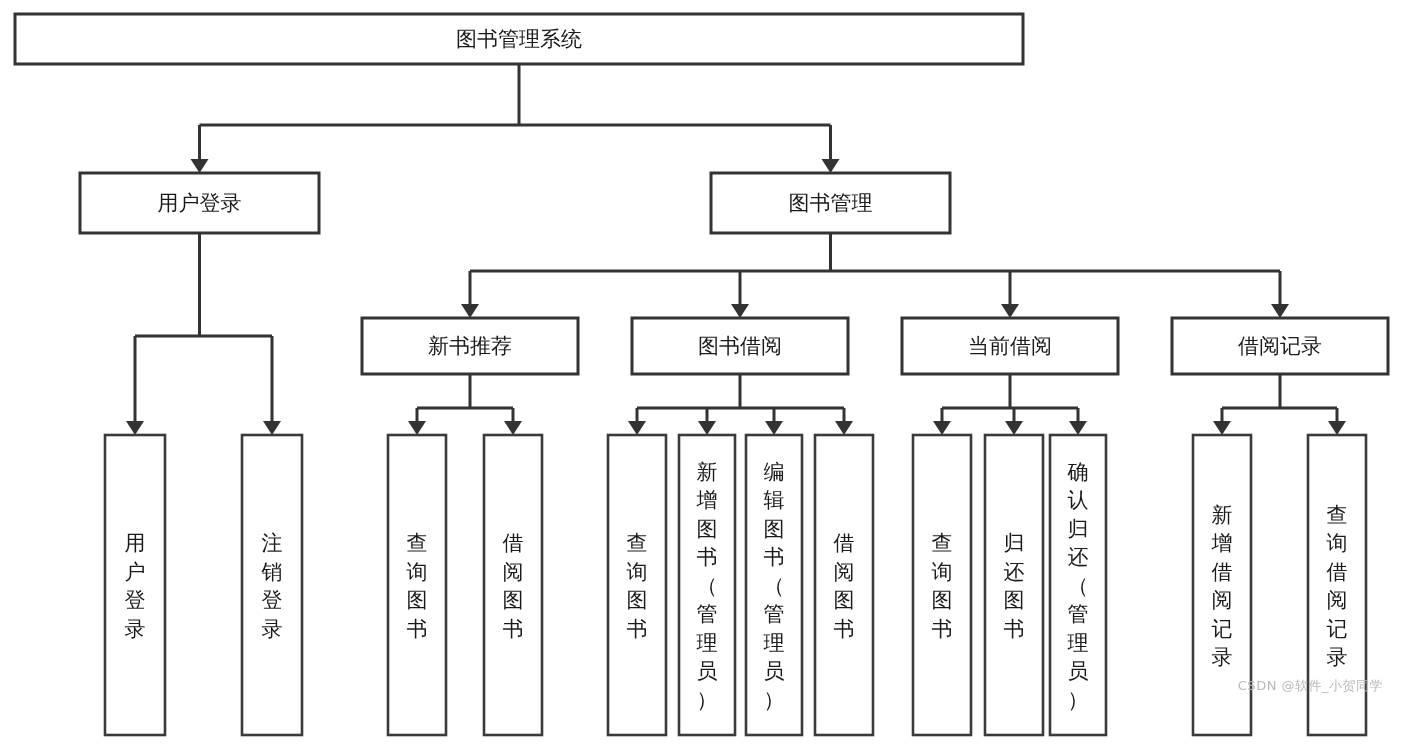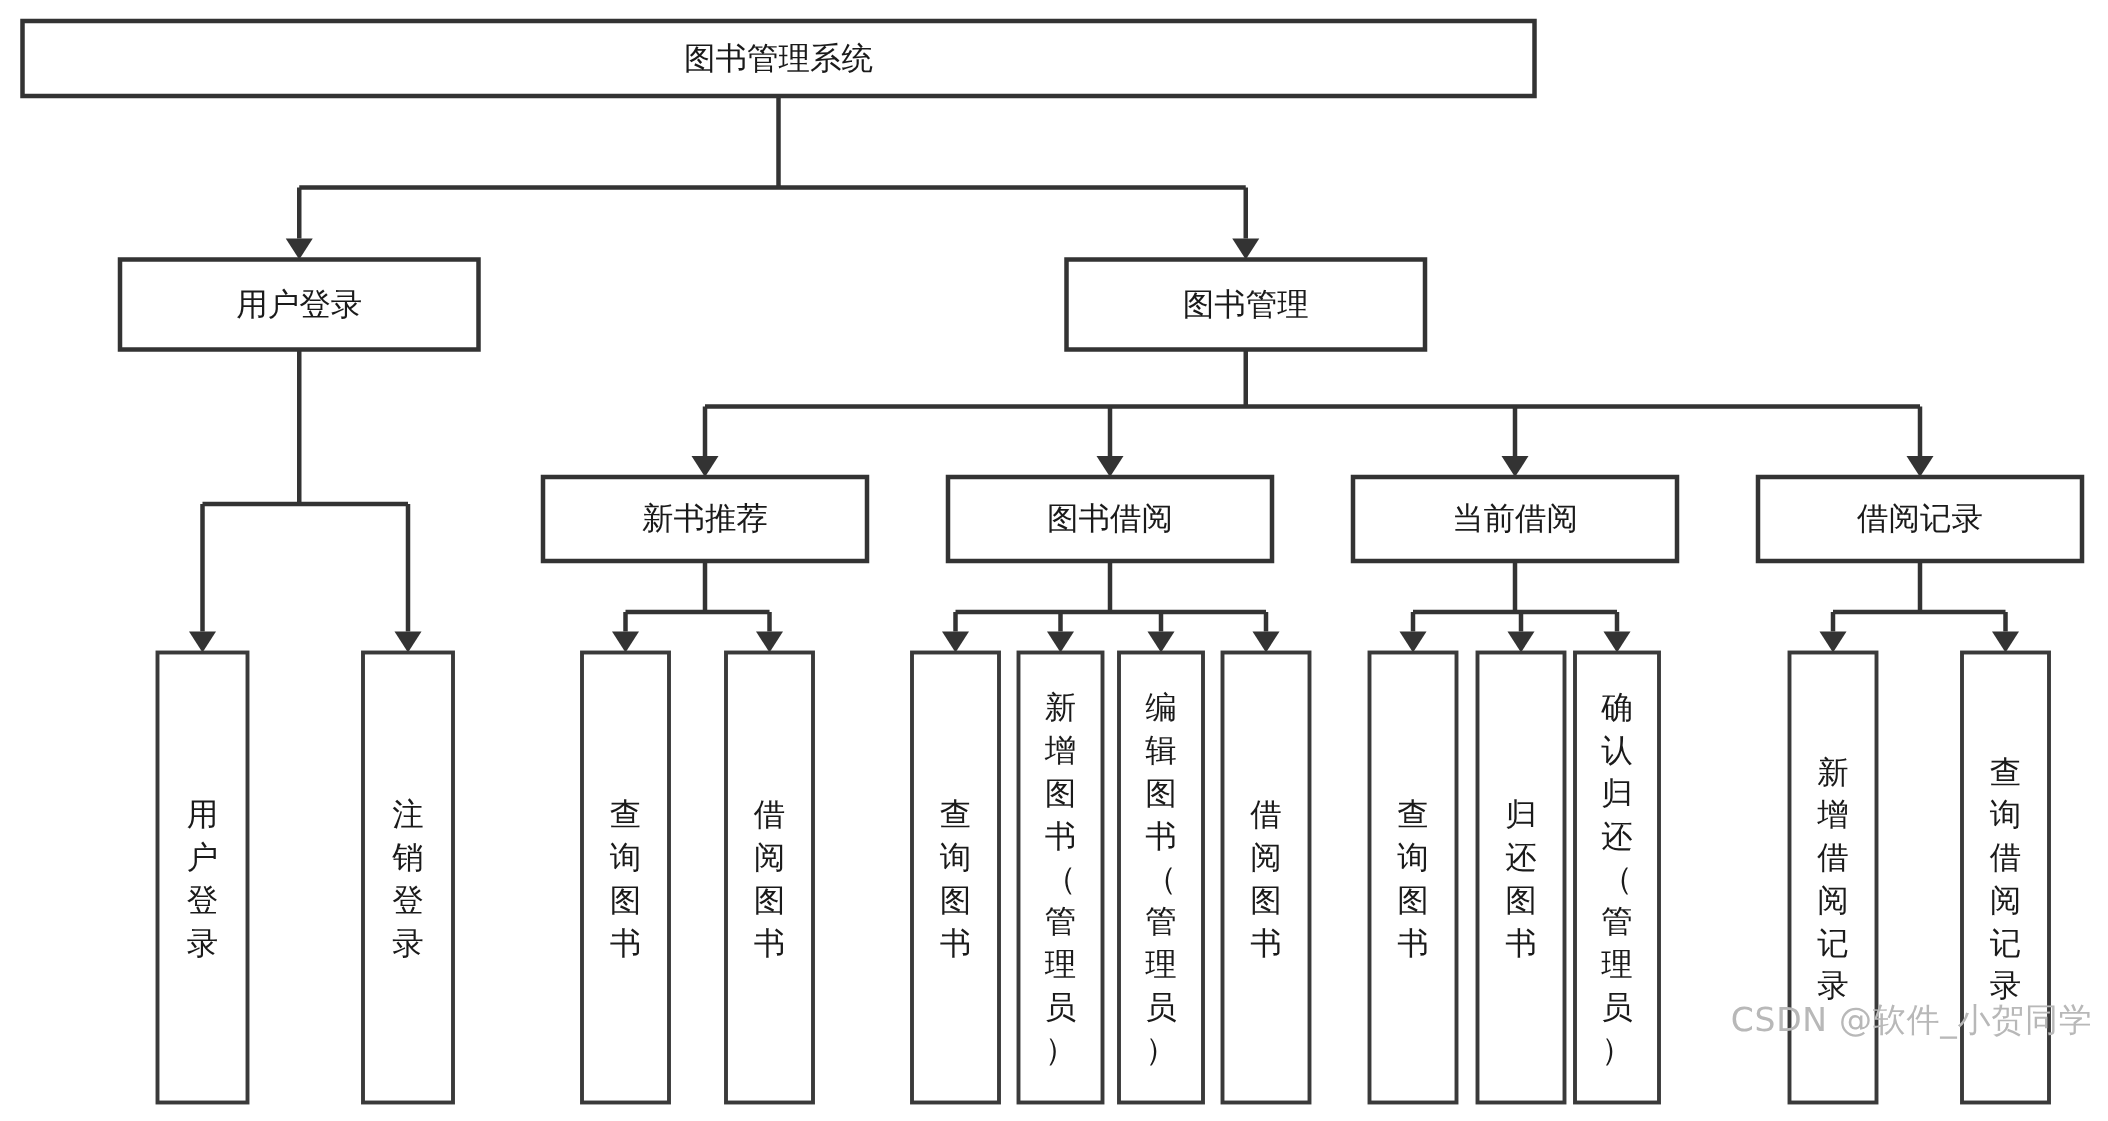--- a/index.html
+++ b/index.html
@@ -57,24 +57,24 @@
     dominant-baseline: middle;
   }
   .node-label-v {
     font-family: "DejaVu Sans", "Liberation Sans", sans-serif;
     font-size: 21px;
     fill: #1a1a1a;
     text-anchor: middle;
   }
   .watermark {
     position: absolute;
-    right: 10px;
+    right: 22px;
     bottom: 6px;
     font-family: "DejaVu Sans", "Liberation Sans", sans-serif;
-    font-size: 22px;
+    font-size: 13px;
     color: #b8b8b8;
     white-space: nowrap;
     letter-spacing: 0.5px;
     pointer-events: none;
   }
 </style>
 </head>
 <body>
 
 <div id="diagram-root">

